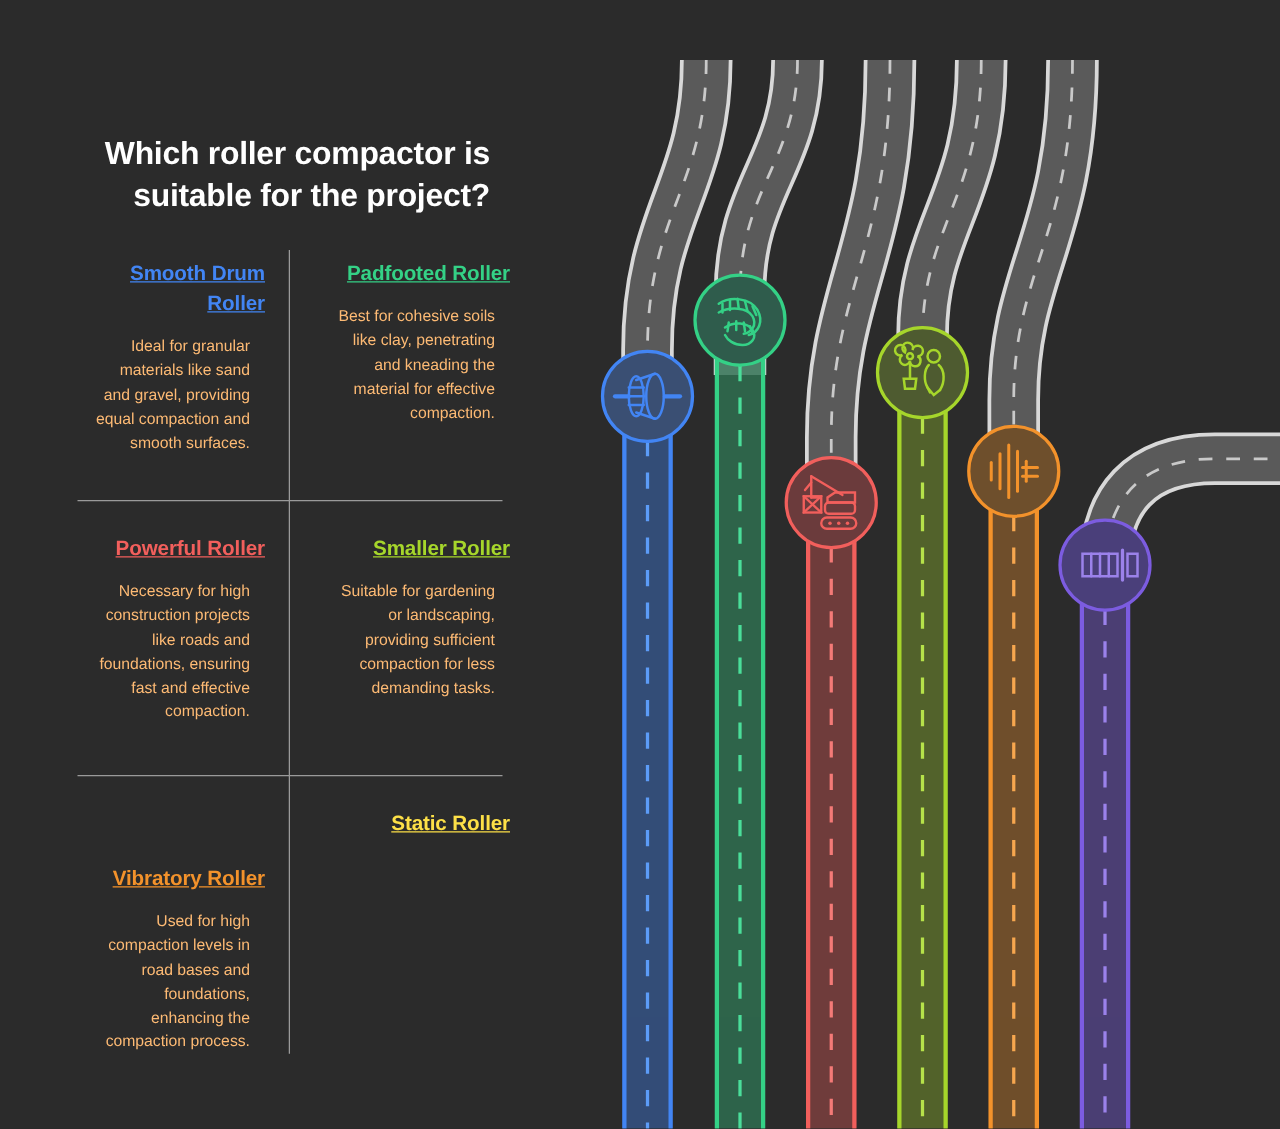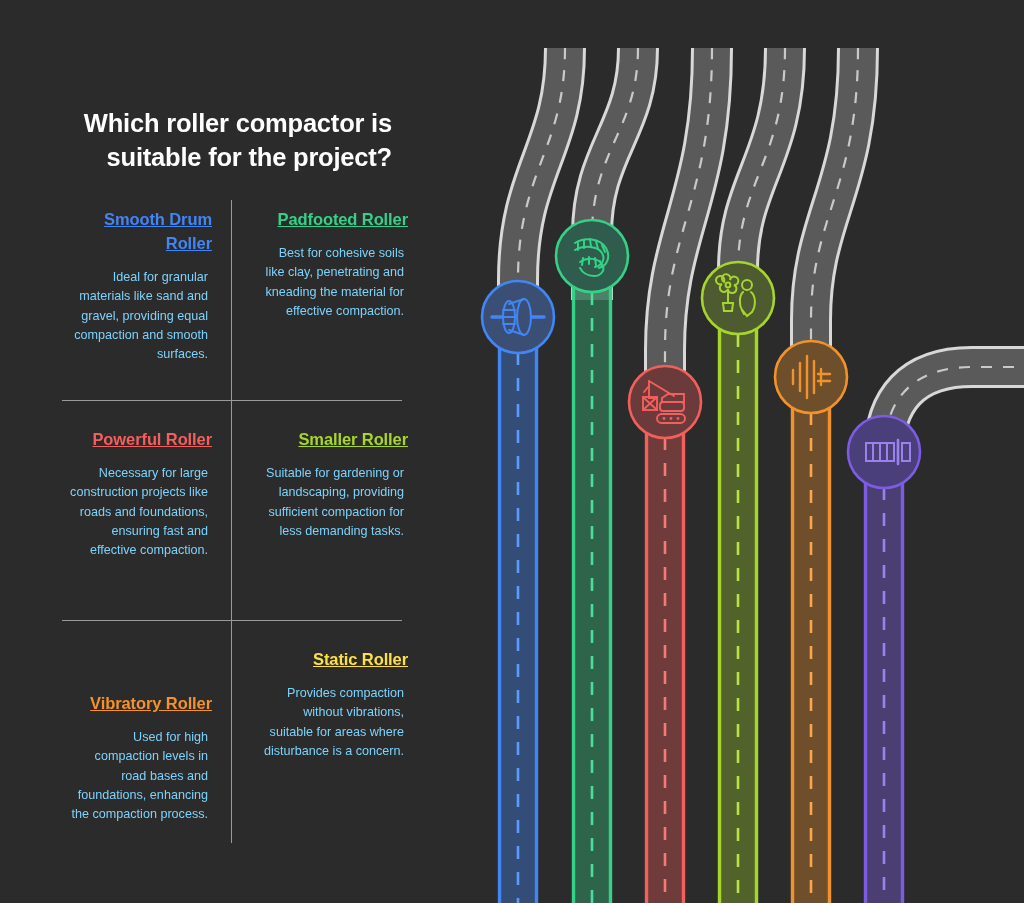--- a/index.html
+++ b/index.html
@@ -50,22 +50,22 @@
     font-size: 16.5px;
     font-weight: bold;
     line-height: 1.46;
     margin: 0 0 13px 0;
     letter-spacing: -0.1px;
     text-decoration: underline;
   }
   .card-body {
     font-size: 12.6px;
     line-height: 1.53;
-    color: #7dd3fc;
-    margin: 4px;
+    color: #fdba74;
+    margin: 12px;
   }
 
   
   .rule-h {
     position: absolute;
     height: 1px;
     background: #9a9a9a;
   }
   .rule-v {
     position: absolute;
@@ -274,32 +274,31 @@
       <p class="card-body">Ideal for granular materials like sand and gravel, providing equal compaction and smooth surfaces.</p>
     </div>
 
     <div class="card" style="left:246px; top:207px;">
       <p class="card-title" style="color:#34d186;">Padfooted Roller</p>
       <p class="card-body">Best for cohesive soils like clay, penetrating and kneading the material for effective compaction.</p>
     </div>
 
     <div class="card" style="left:50px; top:427px;">
       <p class="card-title" style="color:#f25f5c;">Powerful Roller</p>
-      <p class="card-body">Necessary for large construction projects like roads and foundations, ensuring fast and effective compaction.</p>
+      <p class="card-body">Necessary for high construction projects like roads and foundations, ensuring fast and effective compaction.</p>
     </div>
 
     <div class="card" style="left:246px; top:427px;">
       <p class="card-title" style="color:#a6d62b;">Smaller Roller</p>
       <p class="card-body">Suitable for gardening or landscaping, providing sufficient compaction for less demanding tasks.</p>
     </div>
 
     <div class="card" style="left:50px; top:647px;">
       <p class="card-title" style="color:#f3922b;margin-top:44px;">Vibratory Roller</p>
       <p class="card-body">Used for high compaction levels in road bases and foundations, enhancing the compaction process.</p>
     </div>
 
     <div class="card" style="left:246px; top:647px;">
       <p class="card-title" style="color:#fde047;">Static Roller</p>
-      <p class="card-body">Provides compaction without vibrations, suitable for areas where disturbance is a concern.</p>
     </div>
 
   </div>
 </div>
 
 </body></html>

